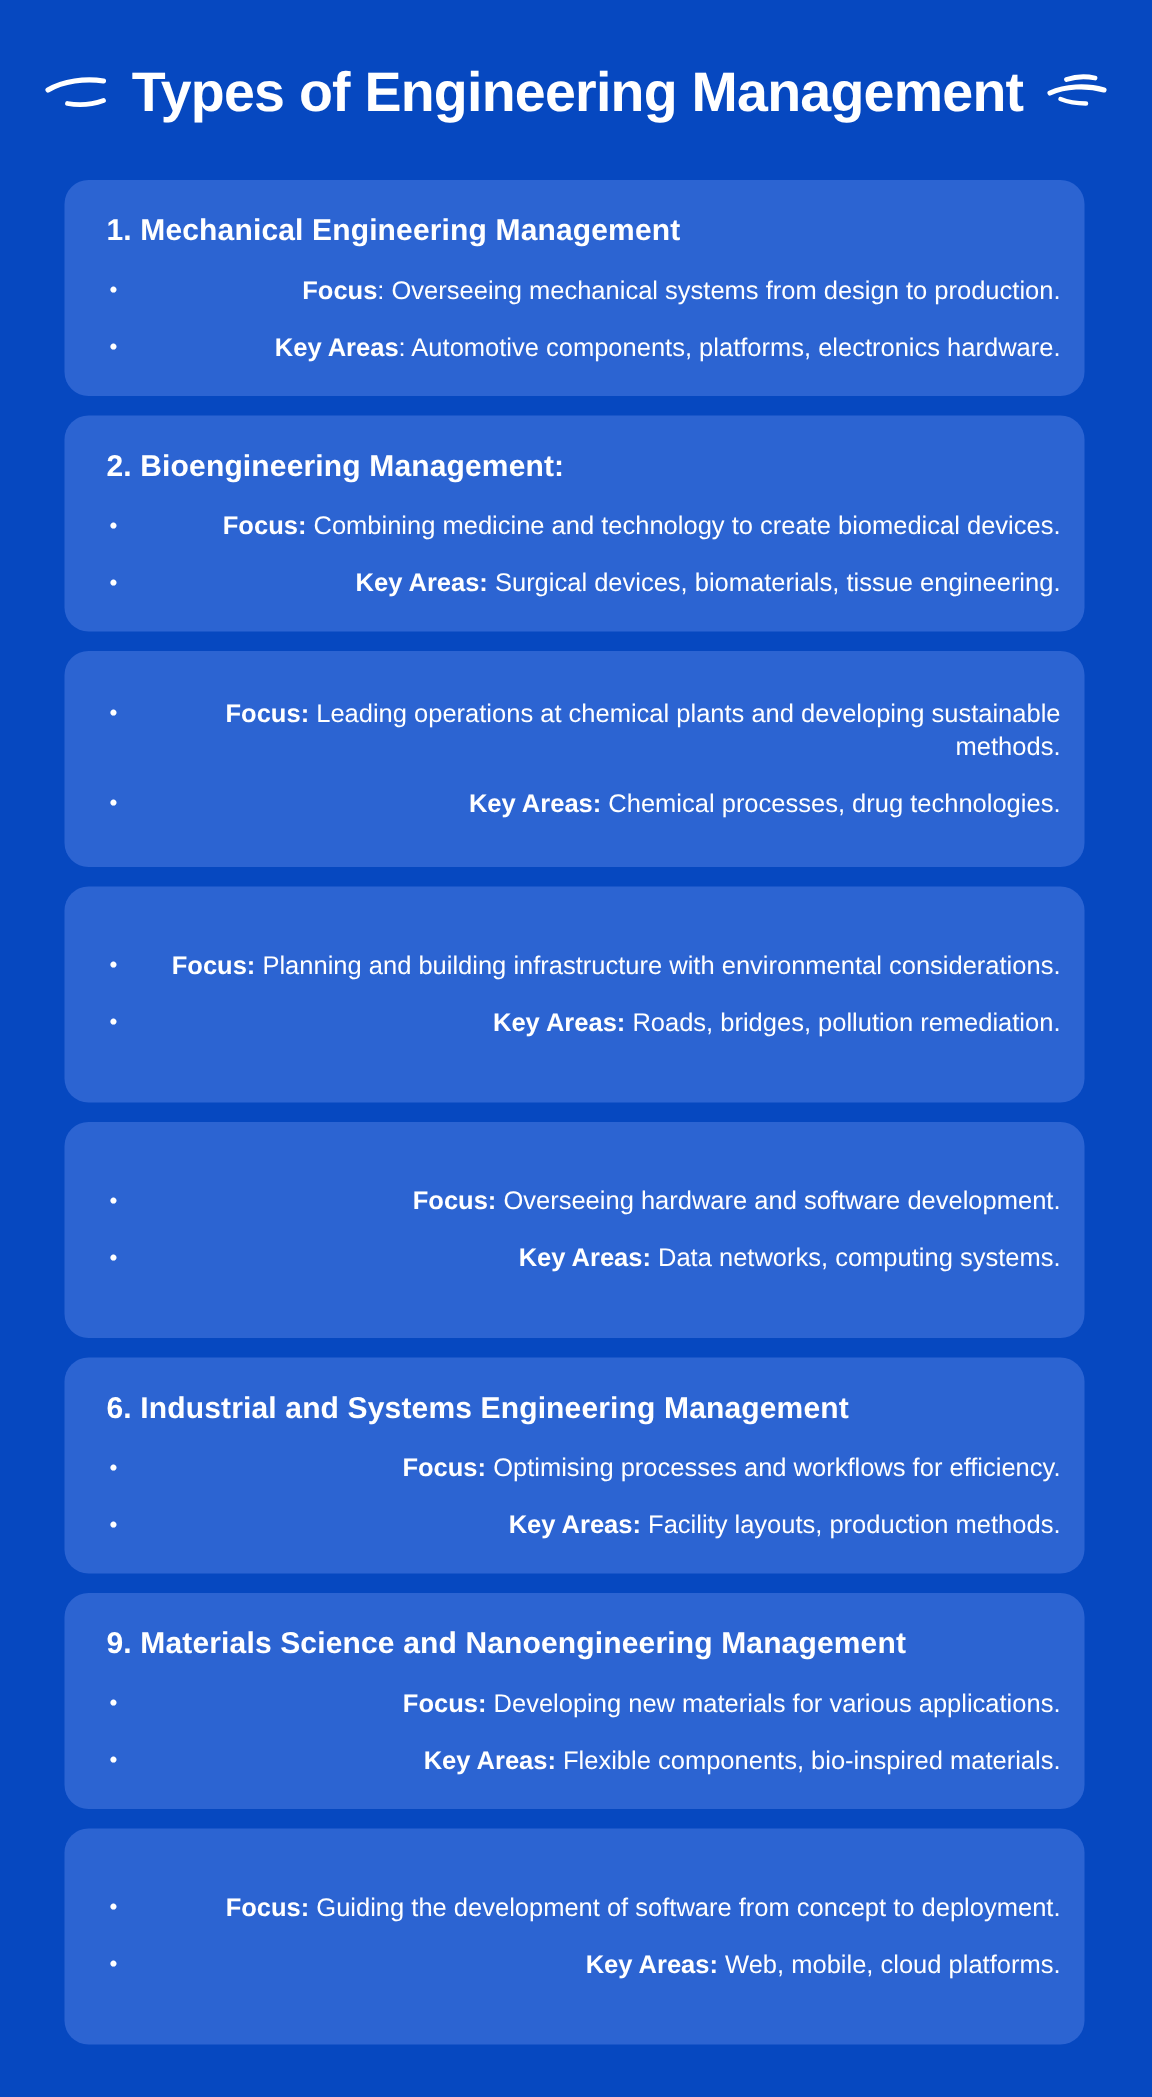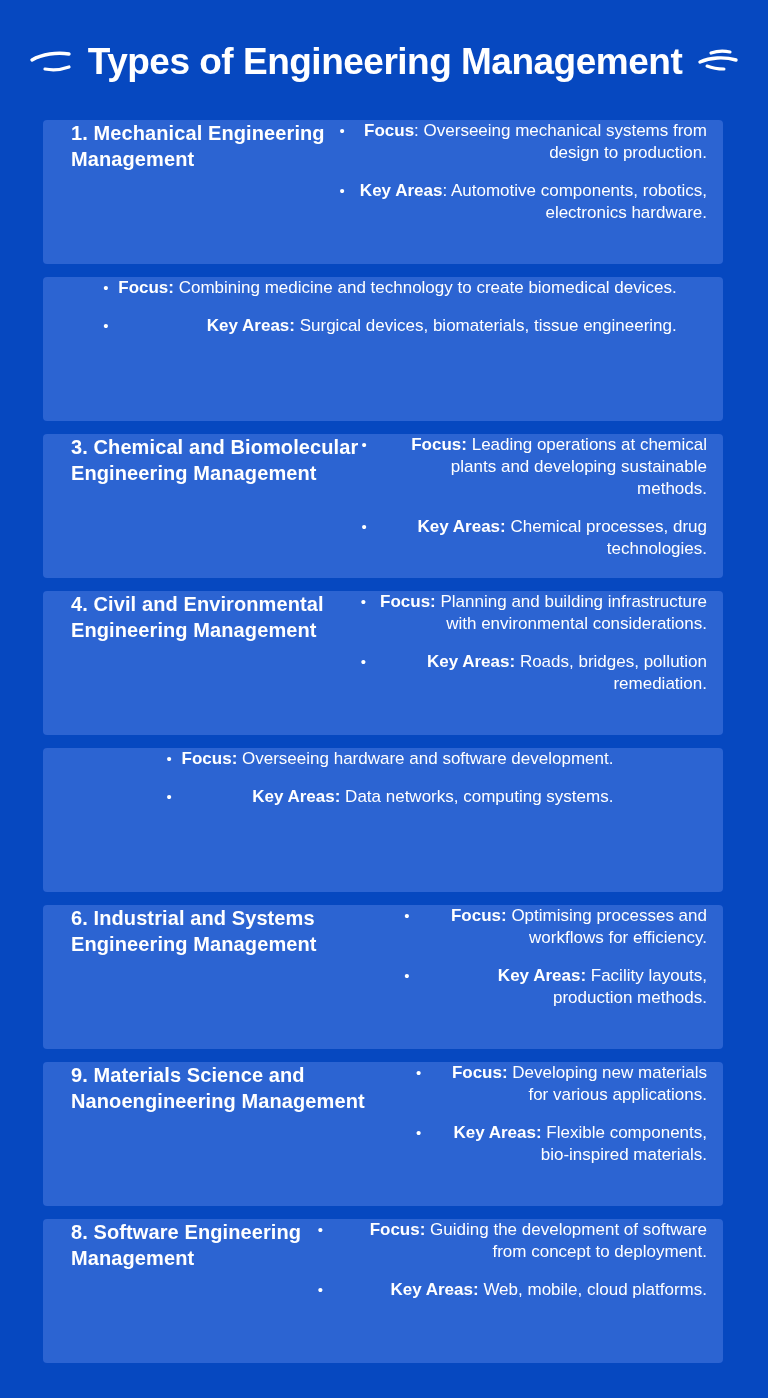--- a/index.html
+++ b/index.html
@@ -37,26 +37,26 @@
   }
   .deco { flex: none; margin-top: -4px; }
   .cards {
     display: flex;
     flex-direction: column;
     gap: 13px;
     padding: 0 45px 0 43px;
   }
   .card {
     background: #2C64D2;
-    border-radius: 4px;
+    border-radius: 16px;
     height: 144px;
     box-sizing: border-box;
     padding: 0 16px 0 28px;
     display: flex;
-    flex-direction: row;
+    flex-direction: column;
     justify-content: center;
   }
   .card-heading {
     margin: 0 0 16px 0;
     font-size: 20px;
     font-weight: bold;
     line-height: 26px;
     letter-spacing: 0.1px;
   }
   .bullets {
@@ -104,56 +104,55 @@
   <section class="card">
     <h2 class="card-heading">1. Mechanical Engineering Management</h2>
     <ul class="bullets">
   <li class="bullet">
     <span class="dot">•</span>
     <span class="bullet-text"><b class="lbl">Focus</b><span>: Overseeing mechanical systems from design to production.</span></span>
   </li>
 
   <li class="bullet">
     <span class="dot">•</span>
-    <span class="bullet-text"><b class="lbl">Key Areas</b><span>: Automotive components, robotics, electronics hardware.</span></span>
-  </li>
-</ul>
-  </section>
-
-  <section class="card">
+    <span class="bullet-text"><b class="lbl">Key Areas</b><span>: Automotive components, platforms, electronics hardware.</span></span>
+  </li>
+</ul>
+  </section>
+
+  <section class="card">
+    <h2 class="card-heading">2. Bioengineering Management:</h2>
     <ul class="bullets">
   <li class="bullet">
     <span class="dot">•</span>
     <span class="bullet-text"><b class="lbl">Focus:</b><span> Combining medicine and technology to create biomedical devices.</span></span>
   </li>
 
   <li class="bullet">
     <span class="dot">•</span>
     <span class="bullet-text"><b class="lbl">Key Areas:</b><span> Surgical devices, biomaterials, tissue engineering.</span></span>
   </li>
 </ul>
   </section>
 
   <section class="card">
-    <h2 class="card-heading">3. Chemical and Biomolecular Engineering Management</h2>
     <ul class="bullets">
   <li class="bullet">
     <span class="dot">•</span>
     <span class="bullet-text"><b class="lbl">Focus:</b><span> Leading operations at chemical plants and developing sustainable methods.</span></span>
   </li>
 
   <li class="bullet">
     <span class="dot">•</span>
     <span class="bullet-text"><b class="lbl">Key Areas:</b><span> Chemical processes, drug technologies.</span></span>
   </li>
 </ul>
   </section>
 
   <section class="card">
-    <h2 class="card-heading">4. Civil and Environmental Engineering Management</h2>
     <ul class="bullets">
   <li class="bullet">
     <span class="dot">•</span>
     <span class="bullet-text"><b class="lbl">Focus:</b><span> Planning and building infrastructure with environmental considerations.</span></span>
   </li>
 
   <li class="bullet">
     <span class="dot">•</span>
     <span class="bullet-text"><b class="lbl">Key Areas:</b><span> Roads, bridges, pollution remediation.</span></span>
   </li>
@@ -198,21 +197,20 @@
   </li>
 
   <li class="bullet">
     <span class="dot">•</span>
     <span class="bullet-text"><b class="lbl">Key Areas:</b><span> Flexible components, bio-inspired materials.</span></span>
   </li>
 </ul>
   </section>
 
   <section class="card">
-    <h2 class="card-heading">8. Software Engineering Management</h2>
     <ul class="bullets">
   <li class="bullet">
     <span class="dot">•</span>
     <span class="bullet-text"><b class="lbl">Focus:</b><span> Guiding the development of software from concept to deployment.</span></span>
   </li>
 
   <li class="bullet">
     <span class="dot">•</span>
     <span class="bullet-text"><b class="lbl">Key Areas:</b><span> Web, mobile, cloud platforms.</span></span>
   </li>

